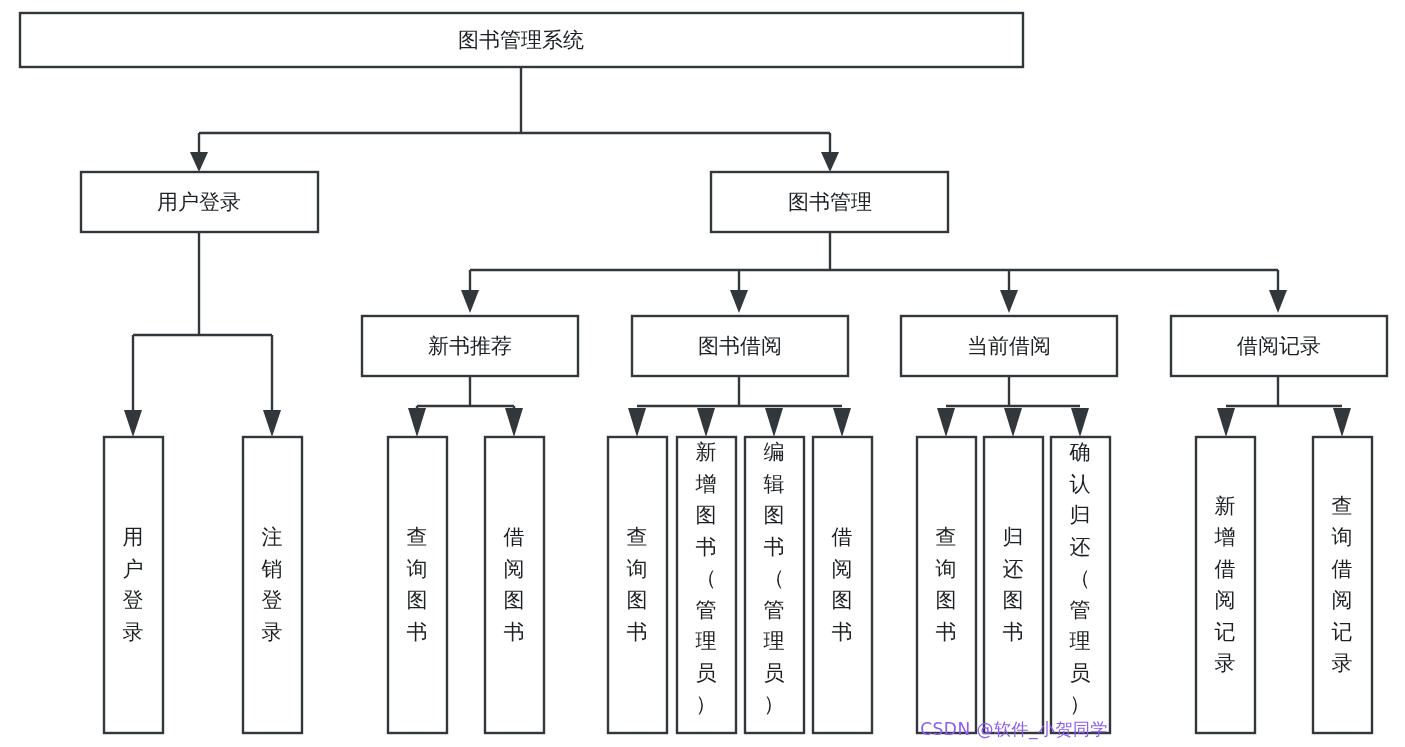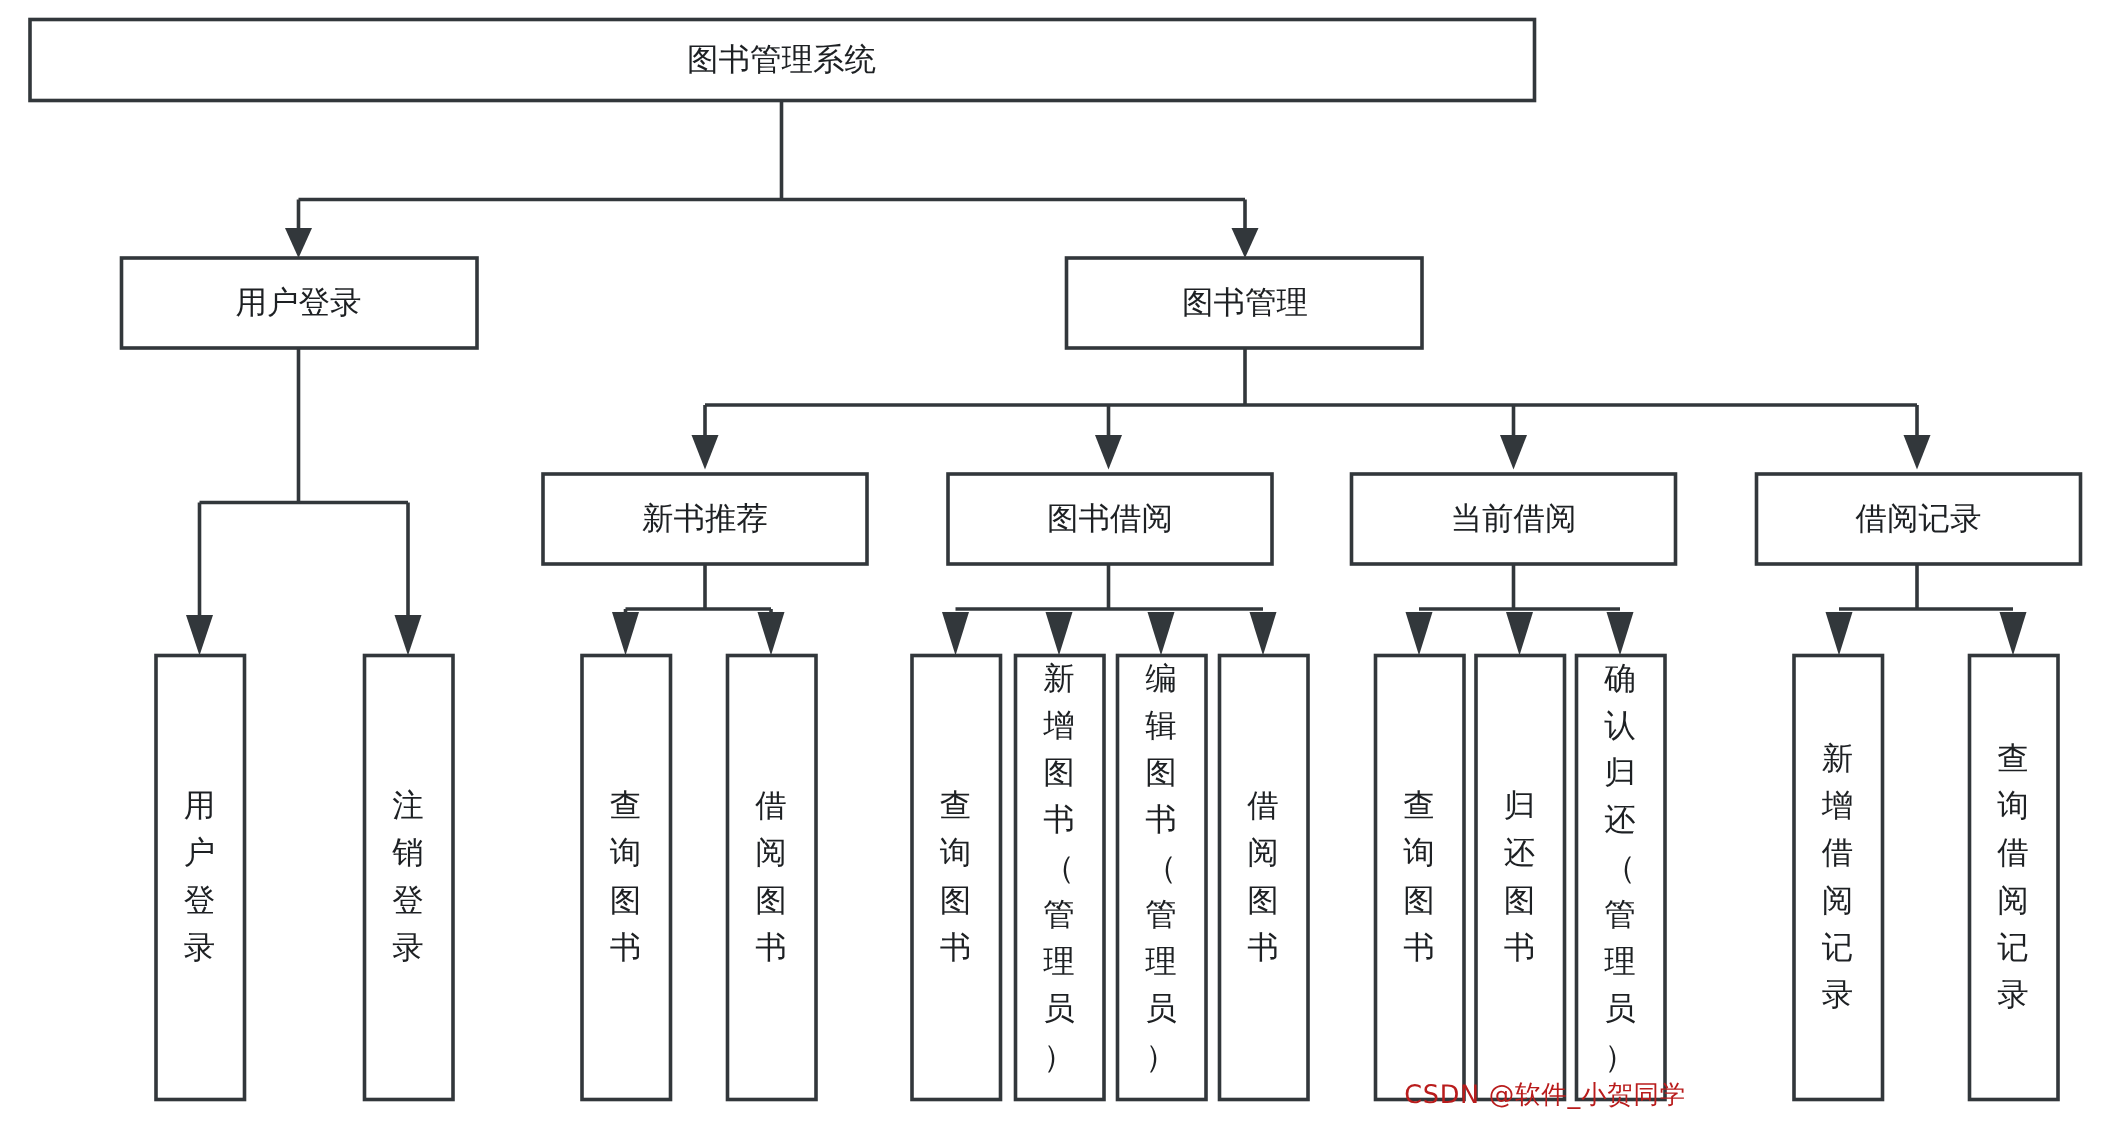--- a/index.html
+++ b/index.html
@@ -48,25 +48,25 @@
     dominant-baseline: middle;
   }
   .node-label-v {
     font-family: "DejaVu Sans", "Liberation Sans", sans-serif;
     font-size: 21px;
     fill: #1d2023;
     text-anchor: middle;
   }
   .watermark {
     position: absolute;
-    right: 14px;
+    right: 30px;
     bottom: 6px;
     font-family: "DejaVu Sans", "Liberation Sans", sans-serif;
     font-size: 17px;
-    color: #b91c1c;
+    color: #8b5cf6;
     white-space: nowrap;
     letter-spacing: 0.5px;
     user-select: none;
   }
 </style>
 </head>
 <body>
 
 <div id="diagram-root">
 

